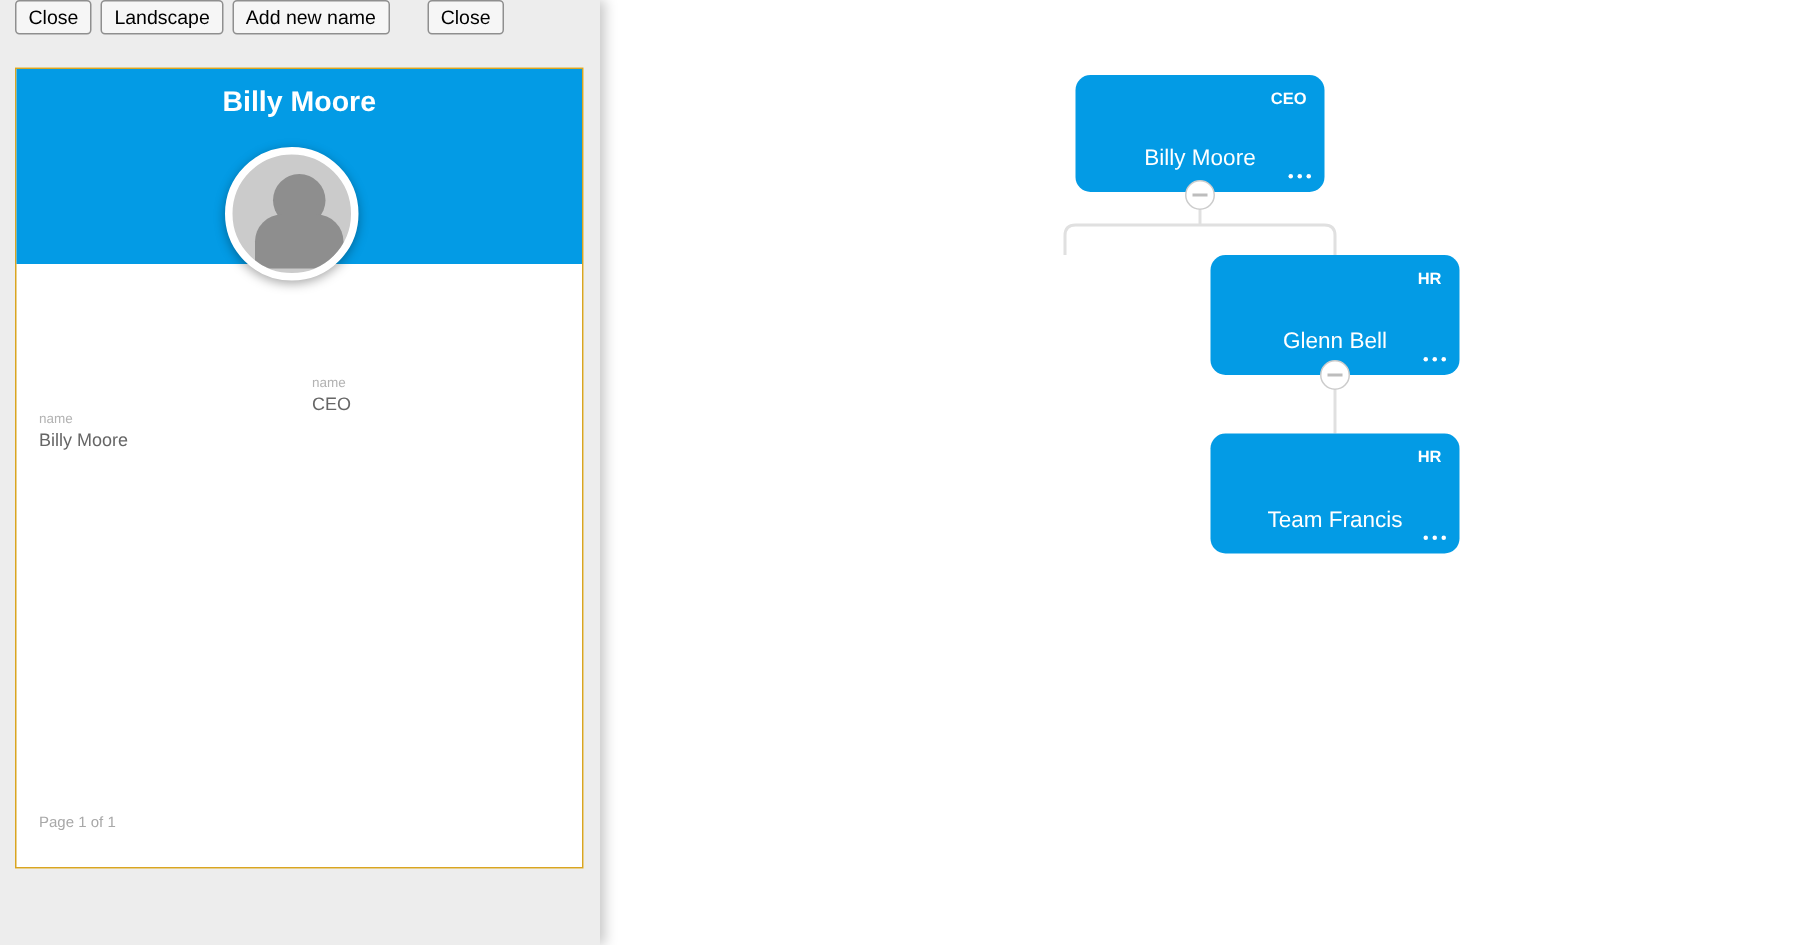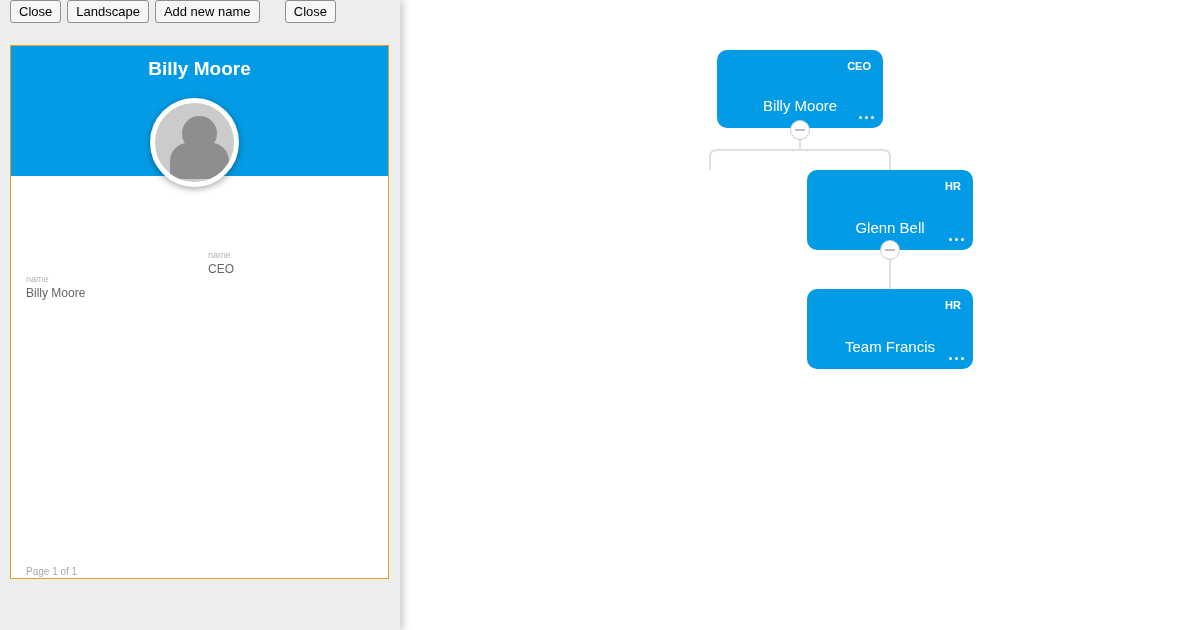--- a/index.html
+++ b/index.html
@@ -29,21 +29,21 @@
   .avatar .head { position:absolute; left:27px; top:13px; width:35px; height:35px;
                   border-radius:50%; background:#8e8e8e; }
   .avatar .torso { position:absolute; left:15px; bottom:3px; width:59px; height:36px;
                    border-radius:18px 18px 5px 5px; background:#8e8e8e; }
 
   .field { position:absolute; top:204px; }
   .field.f-name { left:15px;margin-top:24px; }
   .field.f-title { left:197px; }
   .field-label { font-size:9px; color:#b3b3b3; }
   .field-value { font-size:12px; color:#666666; margin-top:2px; }
-  .page-number { position:absolute; left:15px; bottom:1px; font-size:10px; color:#a8a8a8; }
+  .page-number { position:absolute; left:15px; bottom:24px; font-size:10px; color:#a8a8a8; }
 
   
   .canvas { position:absolute; left:400px; top:0; width:800px; height:630px; }
   .links { position:absolute; left:0; top:0; }
 
   .node { position:absolute; width:166px; background:#039be5; border-radius:10px;
           color:#ffffff; cursor:pointer; }
   .node-ceo    { left:317px; top:50px;  height:78px; }
   .node-billie { left:227px; top:170px; height:80px; }
   .node-glenn  { left:407px; top:170px; height:80px; }

